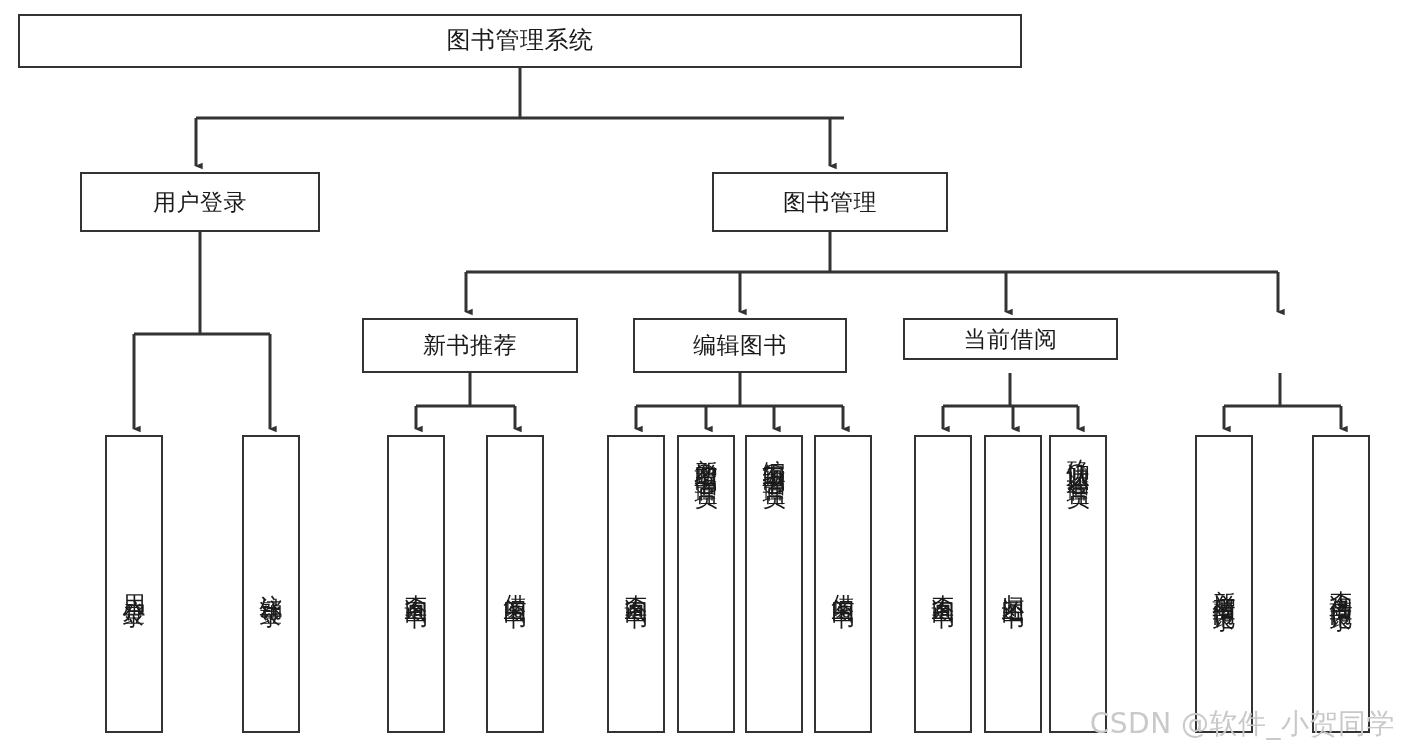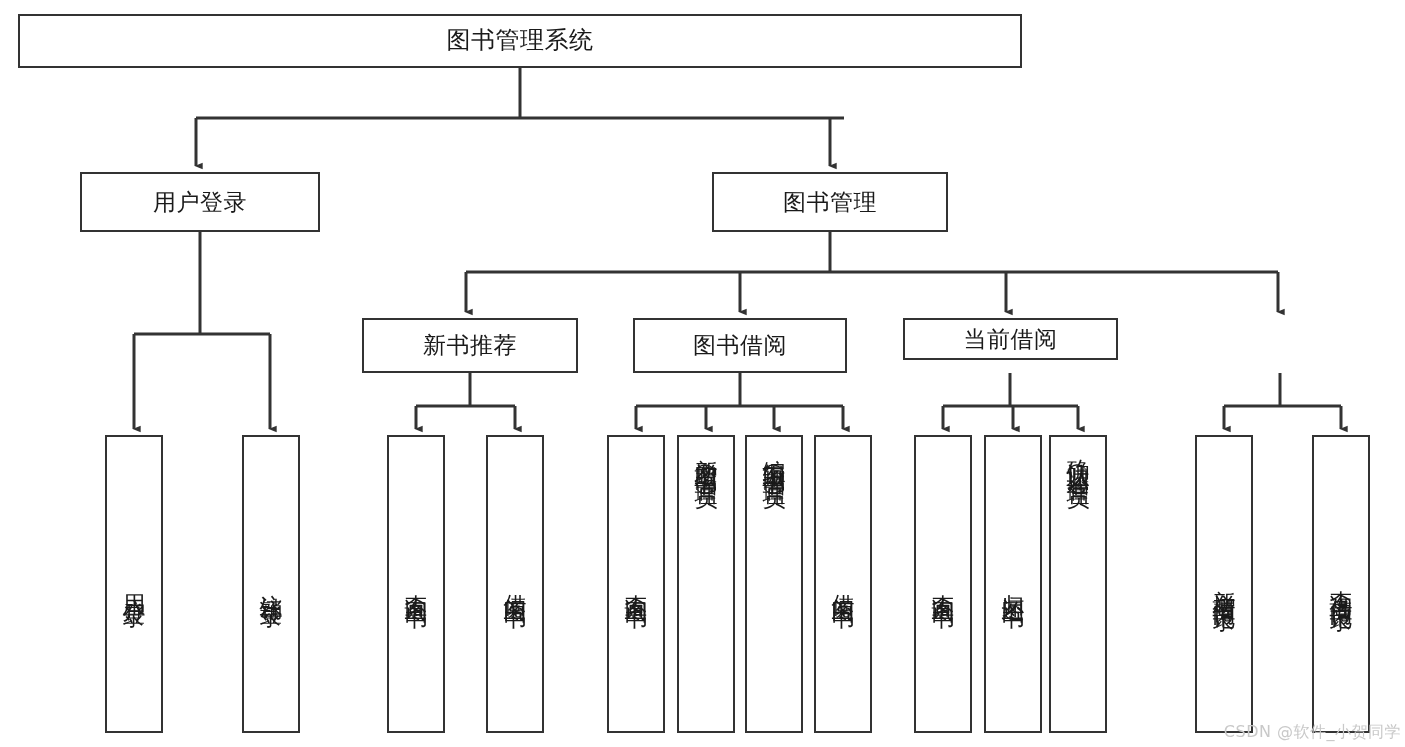--- a/index.html
+++ b/index.html
@@ -62,24 +62,24 @@
     line-height: 1;
     white-space: nowrap;
     max-height: 100%;
   }
   .node.v.topalign {
     align-items: flex-start;
     padding-top: 4px;
   }
   #watermark {
     position: absolute;
-    right: 4px;
+    right: 10px;
     bottom: 4px;
     color: #c9c9c9;
-    font-size: 16px;
+    font-size: 28px;
     letter-spacing: 0.5px;
     white-space: nowrap;
     z-index: 5;
     font-family: "DejaVu Sans", "Liberation Sans", sans-serif;
   }
 </style>
 </head>
 <body>
 
 <div id="diagram-root">
@@ -142,21 +142,21 @@
     <span class="node-label">用户登录</span>
   </div>
   <div class="node h" style="left:362px; top:318px; width:216px; height:55px;">
     <span class="node-label">新书推荐</span>
   </div>
 
   <div class="node h" style="left:712px; top:172px; width:236px; height:60px;">
     <span class="node-label">图书管理</span>
   </div>
   <div class="node h" style="left:633px; top:318px; width:214px; height:55px;">
-    <span class="node-label">图书借阅</span>
+    <span class="node-label">编辑图书</span>
   </div>
   <div class="node h" style="left:903px; top:318px; width:215px; height:42px;">
     <span class="node-label">当前借阅</span>
   </div>
 
   <div class="node v" style="left:105px; top:435px; width:58px; height:298px;">
     <span class="node-label">用户登录</span>
   </div>
   <div class="node v" style="left:242px; top:435px; width:58px; height:298px;">
     <span class="node-label">注销登录</span>

